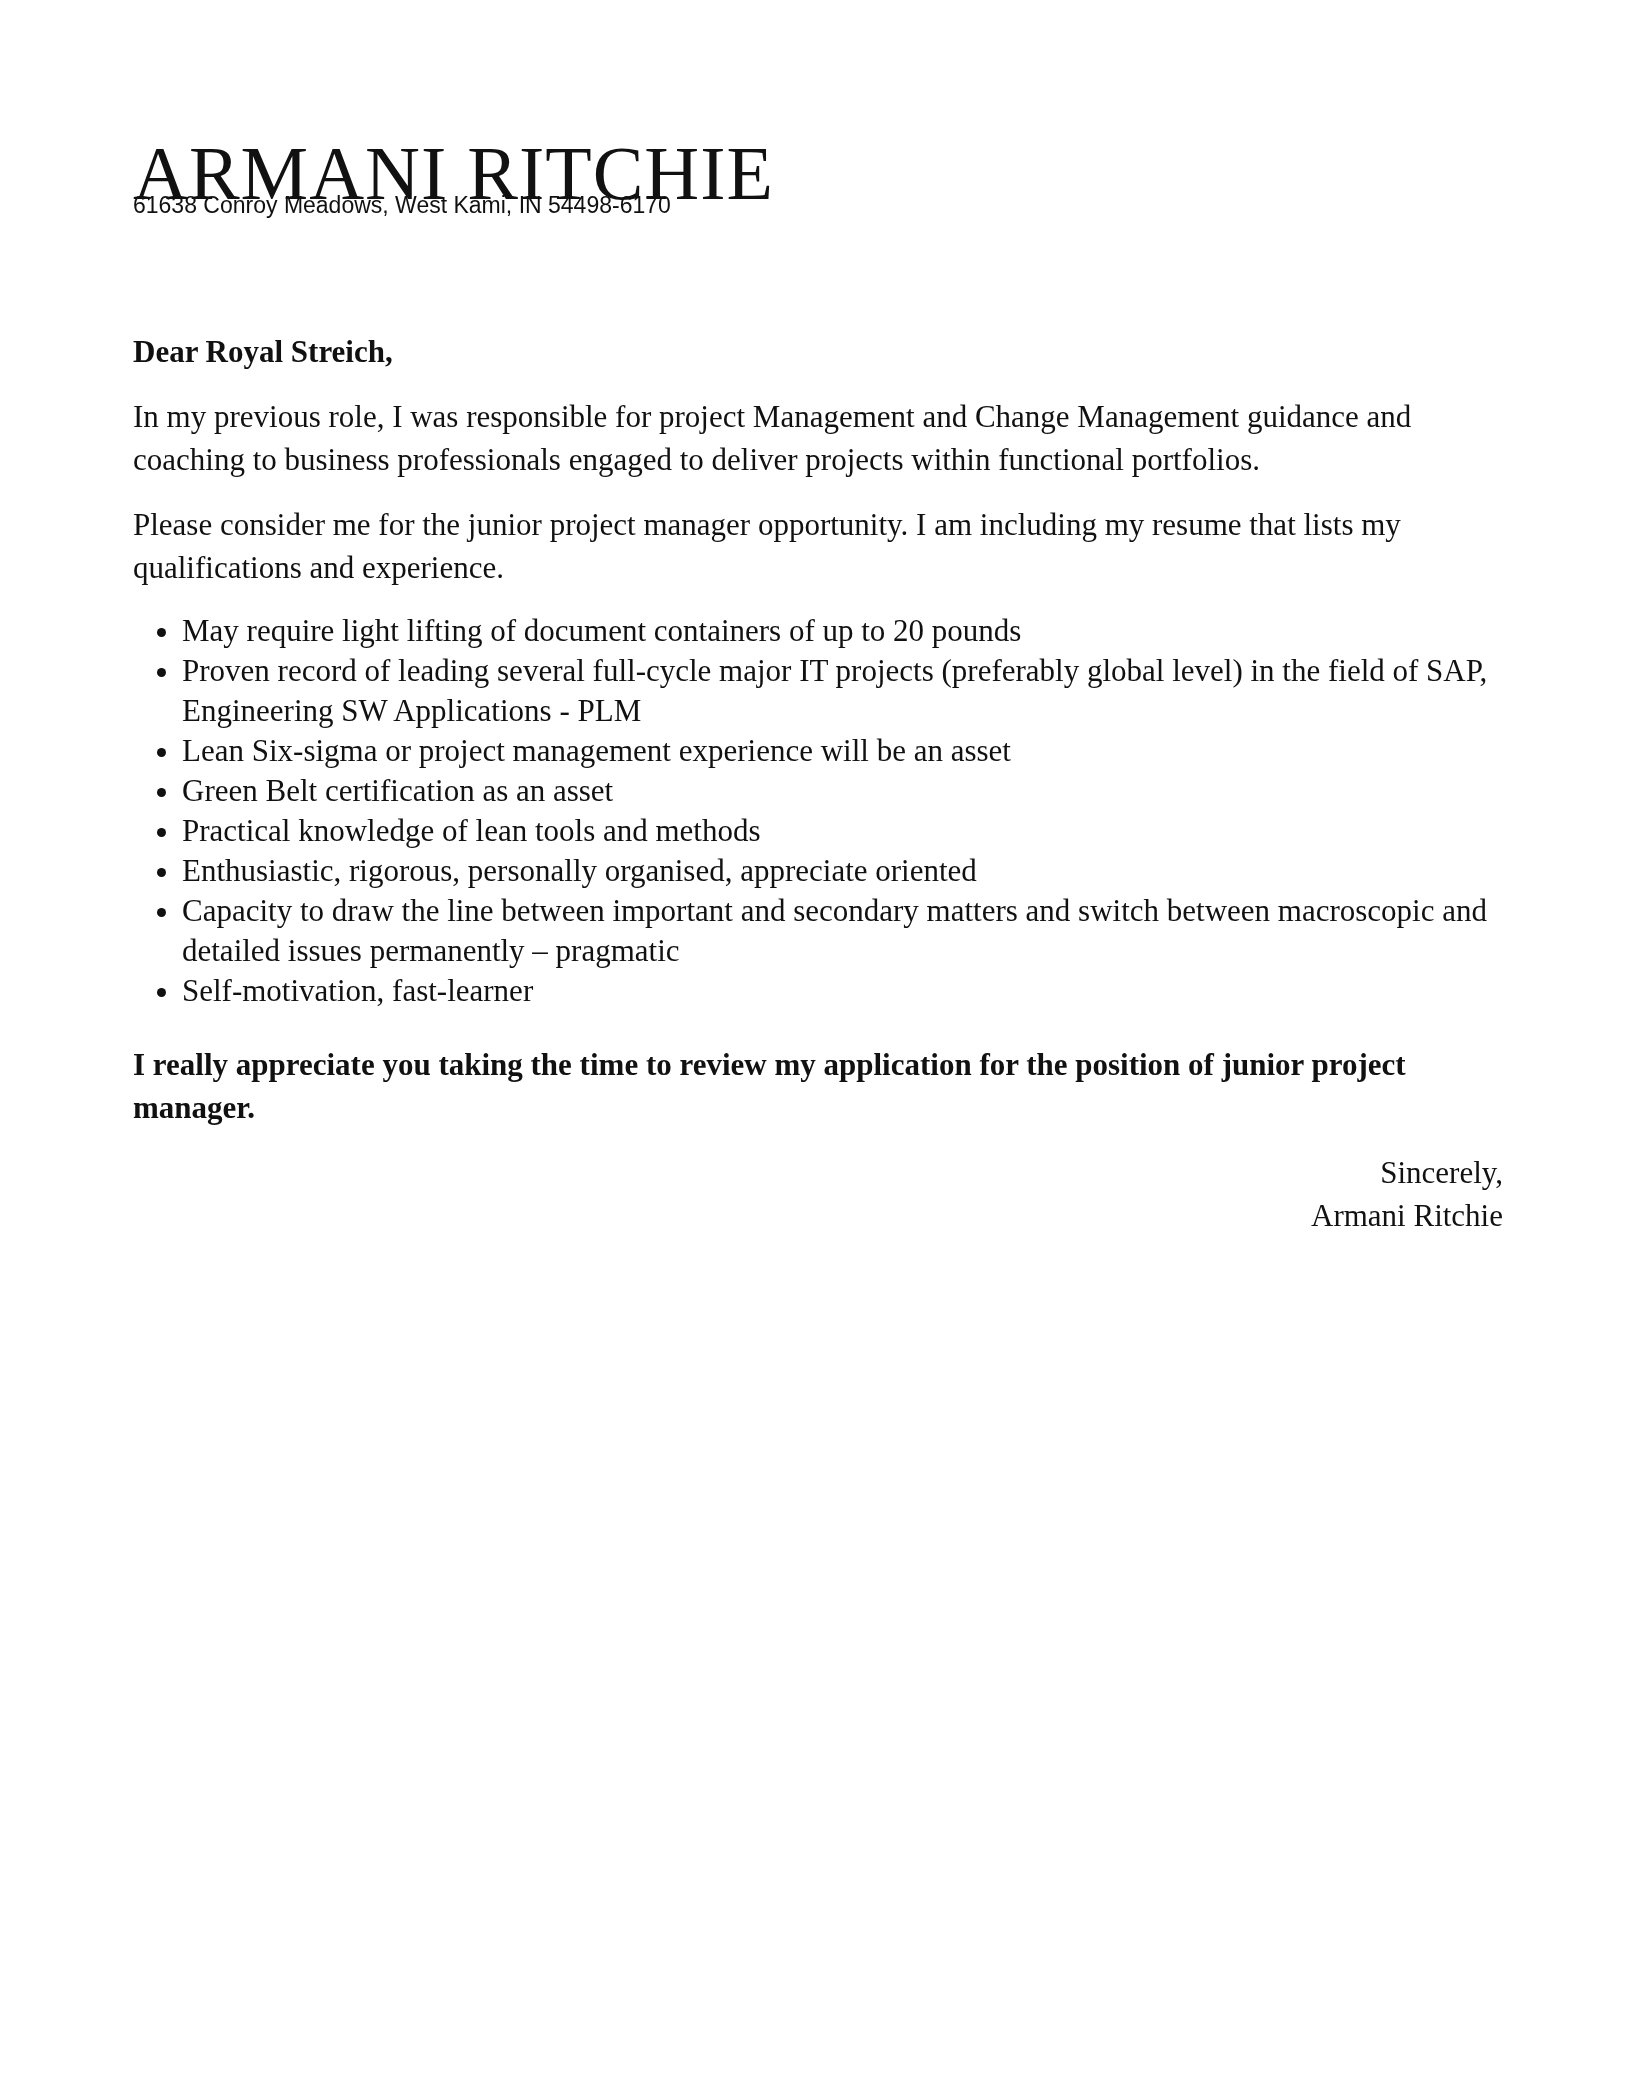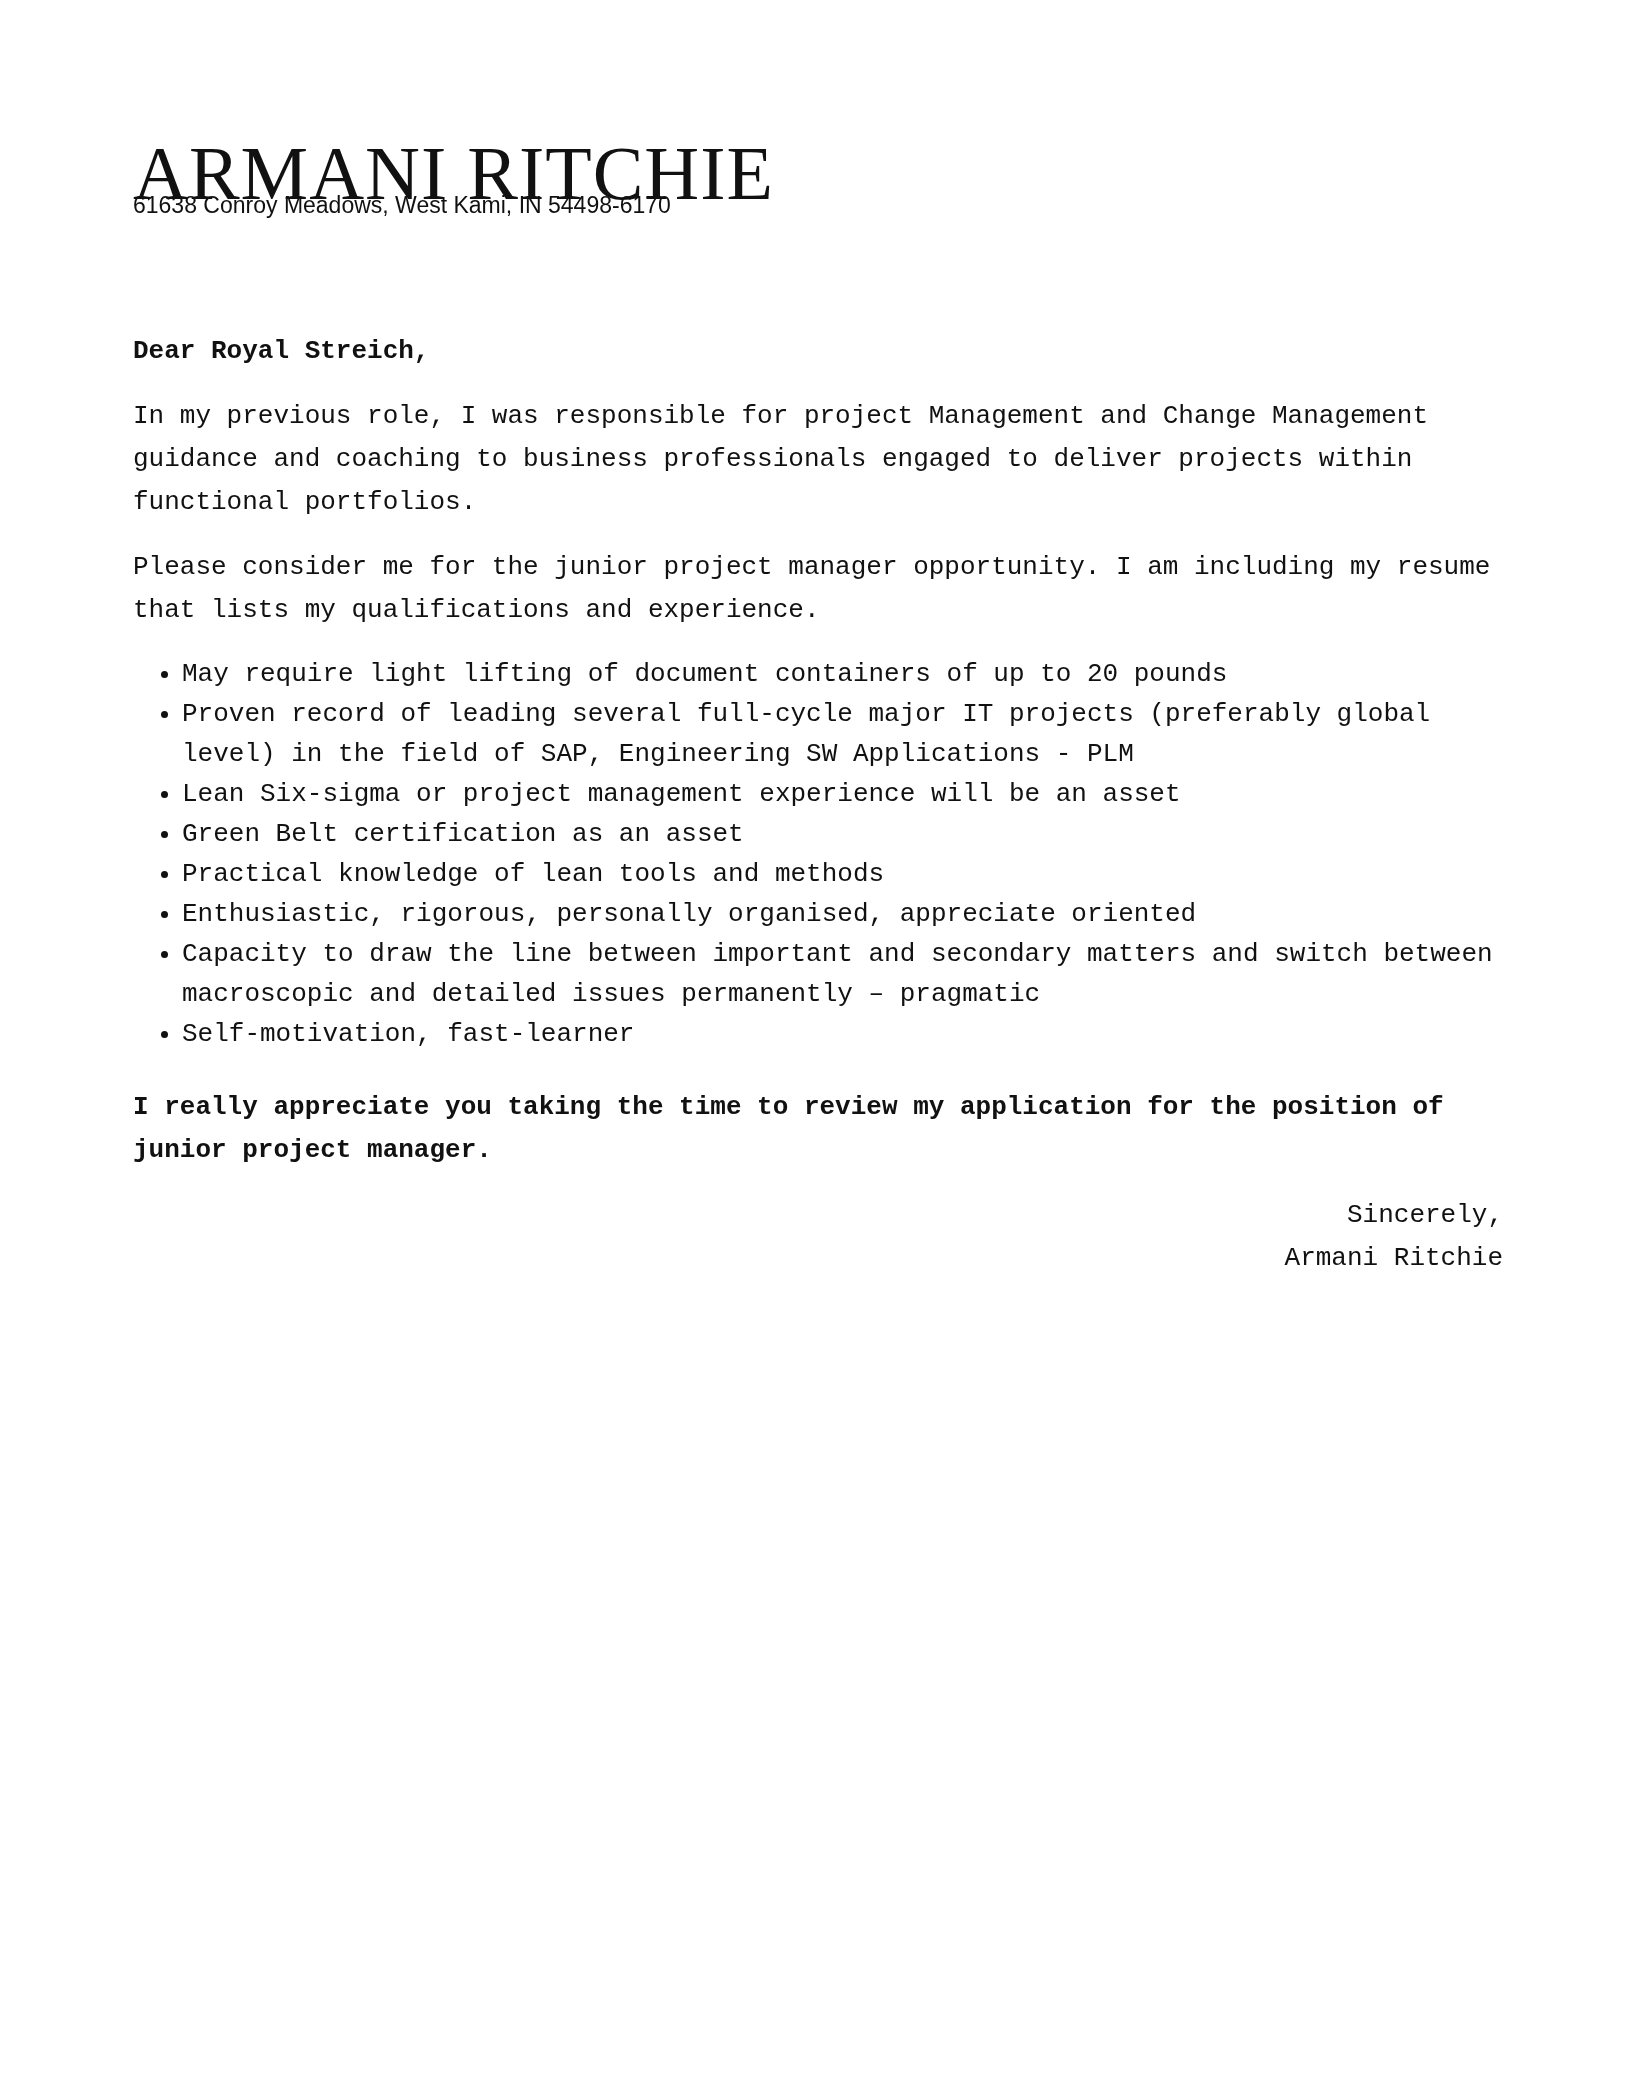--- a/index.html
+++ b/index.html
@@ -1,20 +1,20 @@
 <!DOCTYPE html>
 <html><head>
 <meta charset="utf-8">
 <style>
   html, body { margin: 0; padding: 0; background: #ffffff; }
   body { width: 1632px; height: 2098px; position: relative; overflow: hidden; color: #111111; }
   .page { position: absolute; left: 133px; top: 0; width: 1370px; }
   .name { position: absolute; top: 84px; left: 0; font-family: "Liberation Serif", "DejaVu Serif", serif; font-size: 76px; letter-spacing: 1px; line-height: 1; white-space: nowrap; font-weight: normal; }
   .address { position: absolute; top: 192px; left: 0; font-family: "Liberation Sans", sans-serif; font-size: 23px; white-space: nowrap; }
-  .body { position: absolute; top: 330px; left: 0; width: 1370px; font-family: Liberation Mono, monospace; font-size: 26px; line-height: 43px; }
+  .body { position: absolute; top: 330px; left: 0; width: 1370px; font-family: Liberation Serif, serif; font-size: 31px; line-height: 43px; }
   .salutation { font-weight: bold; margin: 0 0 22px 0; }
   p { margin: 0 0 22px 0; }
   ul { margin: 0 0 22px 0; padding-left: 49px; line-height: 40px; }
   ul li { padding-left: 0; }
   .closing-para { font-weight: bold; margin-top: 32px; }
   .signoff { line-height: 43px; text-align: right; }
 </style>
 </head>
 <body>
 

